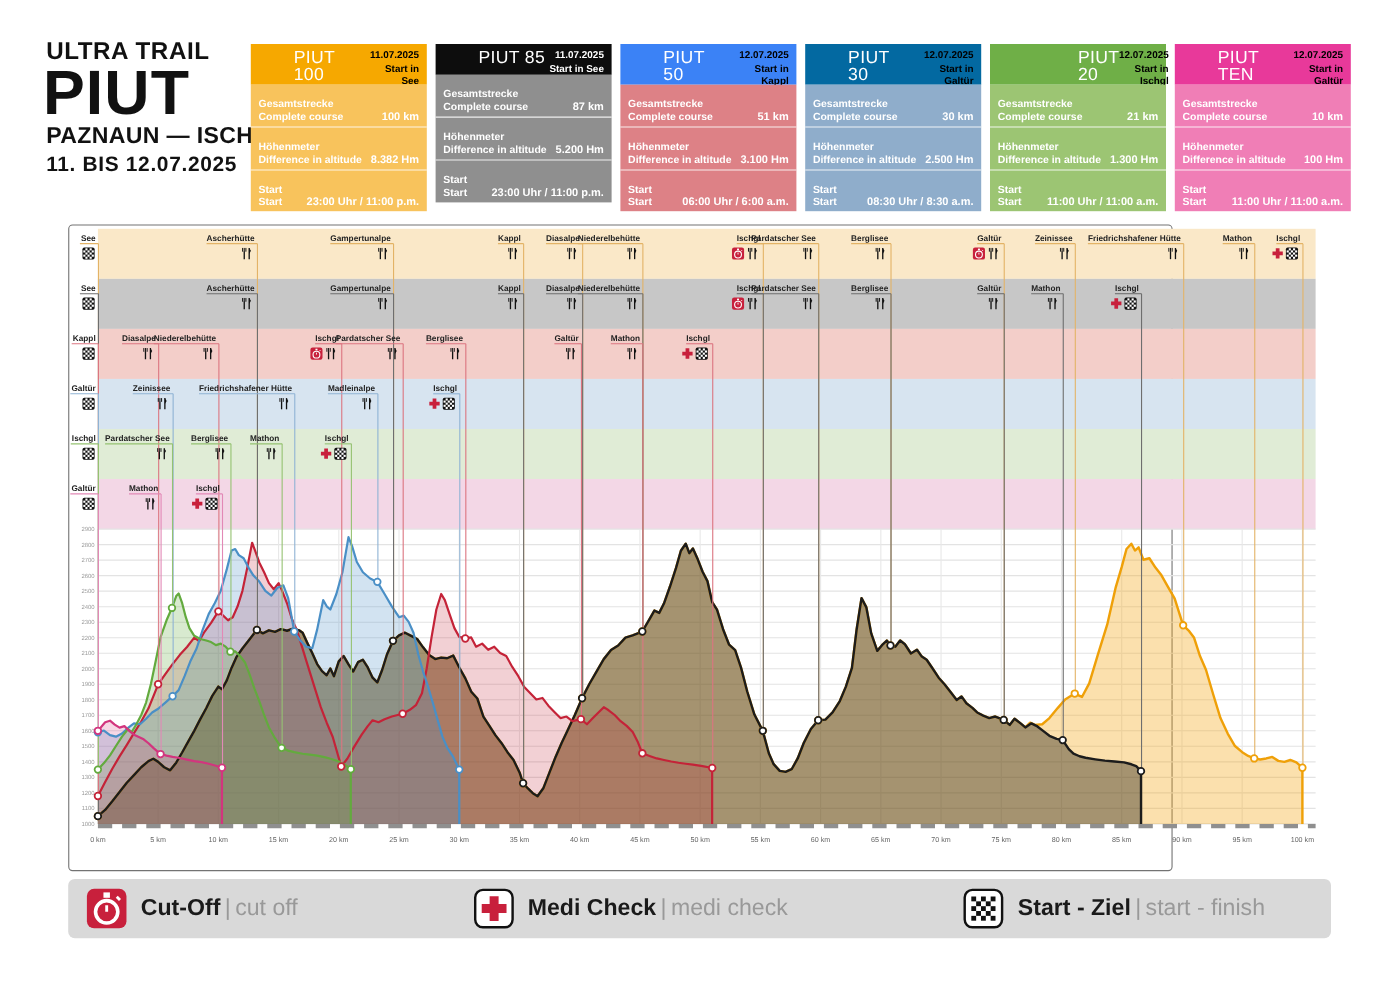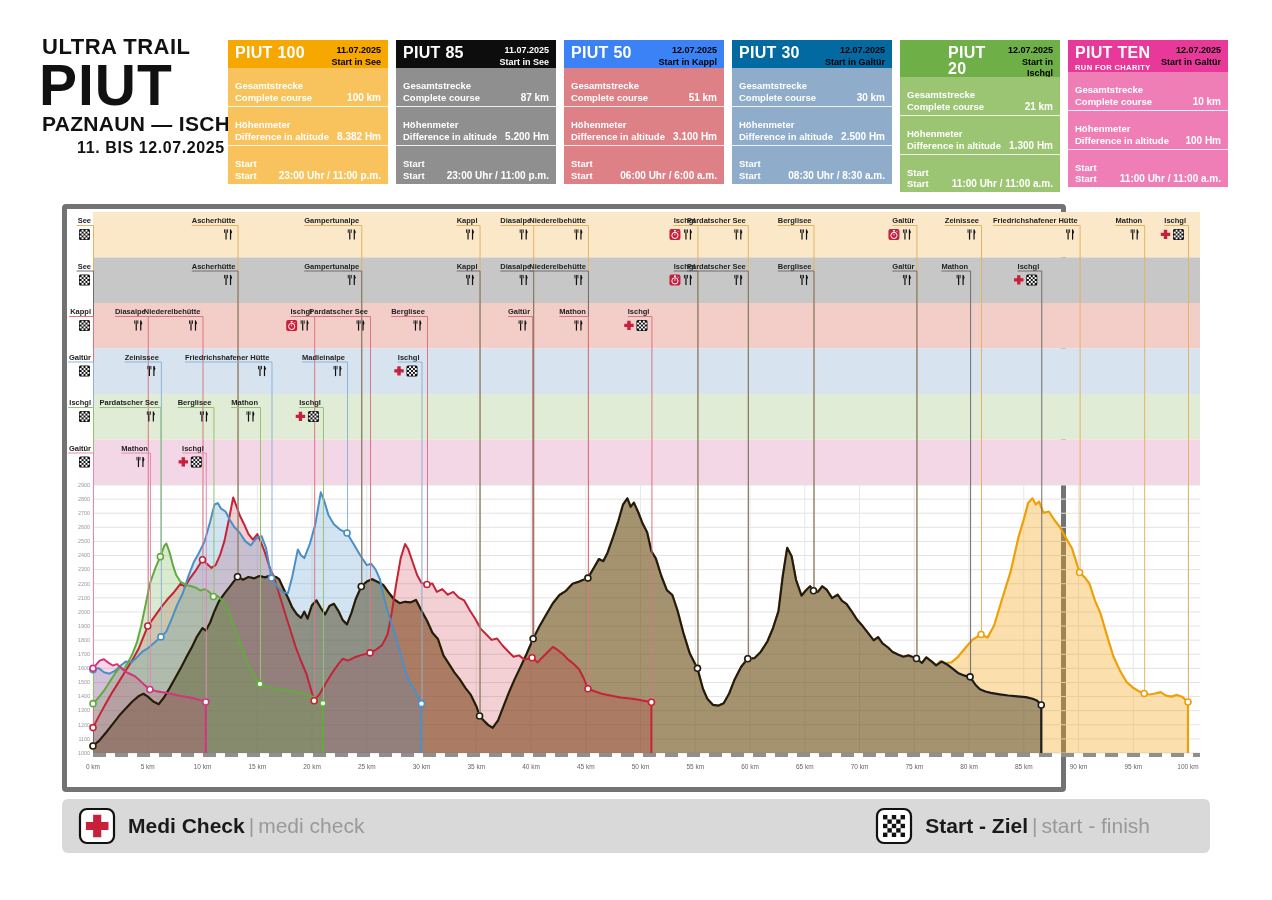--- a/index.html
+++ b/index.html
@@ -3,38 +3,38 @@
 <meta charset="utf-8">
 <style>
   html,body{margin:0;padding:0;}
   body{width:1272px;height:900px;position:relative;background:#fff;overflow:hidden;
        font-family:"Liberation Sans","DejaVu Sans",sans-serif;-webkit-font-smoothing:antialiased;}
   
   #logo{position:absolute;left:42px;top:34px;color:#111;}
   #logo .l1{font-size:22px;font-weight:900;letter-spacing:.5px;}
   #logo .l2{font-size:57px;font-weight:700;line-height:.88;letter-spacing:1px;margin-left:-3px;}
   #logo .l3{font-size:21px;font-weight:900;letter-spacing:.3px;margin-top:2px;}
-  #logo .l4{font-size:16px;font-weight:900;letter-spacing:.6px;margin-top:3px;text-align:center;}
+  #logo .l4{font-size:19px;font-weight:900;letter-spacing:.6px;margin-top:3px;}
   
   #cards{position:absolute;left:228px;top:40px;display:flex;gap:8px;}
   .card{width:160px;height:141px;display:flex;flex-direction:column;}
   .card-h{height:37px;display:flex;justify-content:space-between;align-items:flex-start;
           padding:5px 7px 0 7px;box-sizing:border-box;}
-  .card-title{color:#fff;font-weight:700;font-size:16px;letter-spacing:.3px;line-height:1;}
+  .card-title{color:#fff;font-weight:400;font-size:16px;letter-spacing:.3px;line-height:1;margin-left:32px;}
   .card-sub{color:#fff;font-weight:800;font-size:7.5px;letter-spacing:.4px;margin-top:2px;}
   .card-date{text-align:right;font-size:9px;font-weight:800;line-height:1.3;}
   .card-b{flex:1;display:flex;flex-direction:column;}
   .crow{flex:1;position:relative;padding:12px 7px 2px 7px;}
   .crow+.crow{border-top:1px solid rgba(255,255,255,.85);}
   .crow .de{color:#fff;font-size:9.5px;font-weight:600;line-height:1.25;}
   .crow .en{color:#fff;font-size:9.5px;font-weight:600;line-height:1.25;}
   .crow .val{position:absolute;right:7px;bottom:3px;color:#fff;font-size:10px;font-weight:700;}
   
   #chart-panel{position:absolute;left:62px;top:204px;width:1004px;height:588px;
-               border:5px solid #737373;border-radius:4px;background:#fff;box-sizing:border-box;}
+               border:1px solid #737373;border-radius:4px;background:#fff;box-sizing:border-box;}
   
   #legend{position:absolute;left:62px;top:799px;width:1148px;height:54px;background:#d9d9d9;
           border-radius:6px;display:flex;align-items:center;justify-content:space-between;
           padding:0 60px 0 16px;box-sizing:border-box;}
   .leg-item{display:flex;align-items:center;gap:12px;}
   .leg-de{font-size:21px;font-weight:700;color:#1a1a1a;}
   .leg-sep{font-size:21px;font-weight:300;color:#999;padding:0 4px;}
   .leg-en{font-size:21px;font-weight:400;color:#999;}
 </style>
 </head>
@@ -863,20 +863,30 @@
         <circle cx="26" cy="459.36842105263156" r="3" fill="#fff" stroke="#D2357E" stroke-width="1.6"></circle>
         <circle cx="82.94" cy="480.5263157894737" r="3" fill="#fff" stroke="#D2357E" stroke-width="1.6"></circle>
         <circle cx="138.785" cy="492.93894736842105" r="3" fill="#fff" stroke="#D2357E" stroke-width="1.6"></circle>
       </g>
     </svg>
 </div>
 
 <div id="legend">
     <div class="leg-item">
       <svg width="38" height="38">
+        <rect x="1" y="1" width="35.97" height="35.97" rx="6.54" fill="#C8203C"></rect>
+        <rect x="16.041999999999998" y="4.27" width="5.886" height="4.905" fill="#fff"></rect>
+        <circle cx="18.985" cy="21.928" r="10.137" fill="none" stroke="#fff" stroke-width="3.27"></circle>
+        <line x1="18.985" y1="21.928" x2="18.985" y2="16.041999999999998" stroke="#fff" stroke-width="2.616"></line>
+        <line x1="28.141000000000002" y1="8.194" x2="31.083999999999996" y2="11.137" stroke="#fff" stroke-width="2.616"></line>
+      </svg>
+      <div><span class="leg-de">Cut-Off</span><span class="leg-sep">|</span><span class="leg-en">cut off</span></div>
+    </div>
+    <div class="leg-item">
+      <svg width="38" height="38">
         <rect x="2" y="2" width="34" height="34" rx="7" fill="#fff" stroke="#111" stroke-width="2.2"></rect>
         <path d="M15.12,7.68 h8.16 v7.199999999999999 h7.199999999999999 v8.16 h-7.199999999999999 v7.199999999999999 h-8.16 v-7.199999999999999 h-7.199999999999999 v-8.16 h7.199999999999999 z" fill="#C8203C"></path>
       </svg>
       <div><span class="leg-de">Medi Check</span><span class="leg-sep">|</span><span class="leg-en">medi check</span></div>
     </div>
     <div class="leg-item">
       <svg width="38" height="38">
         <rect x="2" y="2" width="34" height="34" rx="7" fill="#fff" stroke="#111" stroke-width="2.2"></rect>
         <rect x="8" y="8" width="4.4" height="4.4" fill="#111"></rect>
         <rect x="16.8" y="8" width="4.4" height="4.4" fill="#111"></rect>

